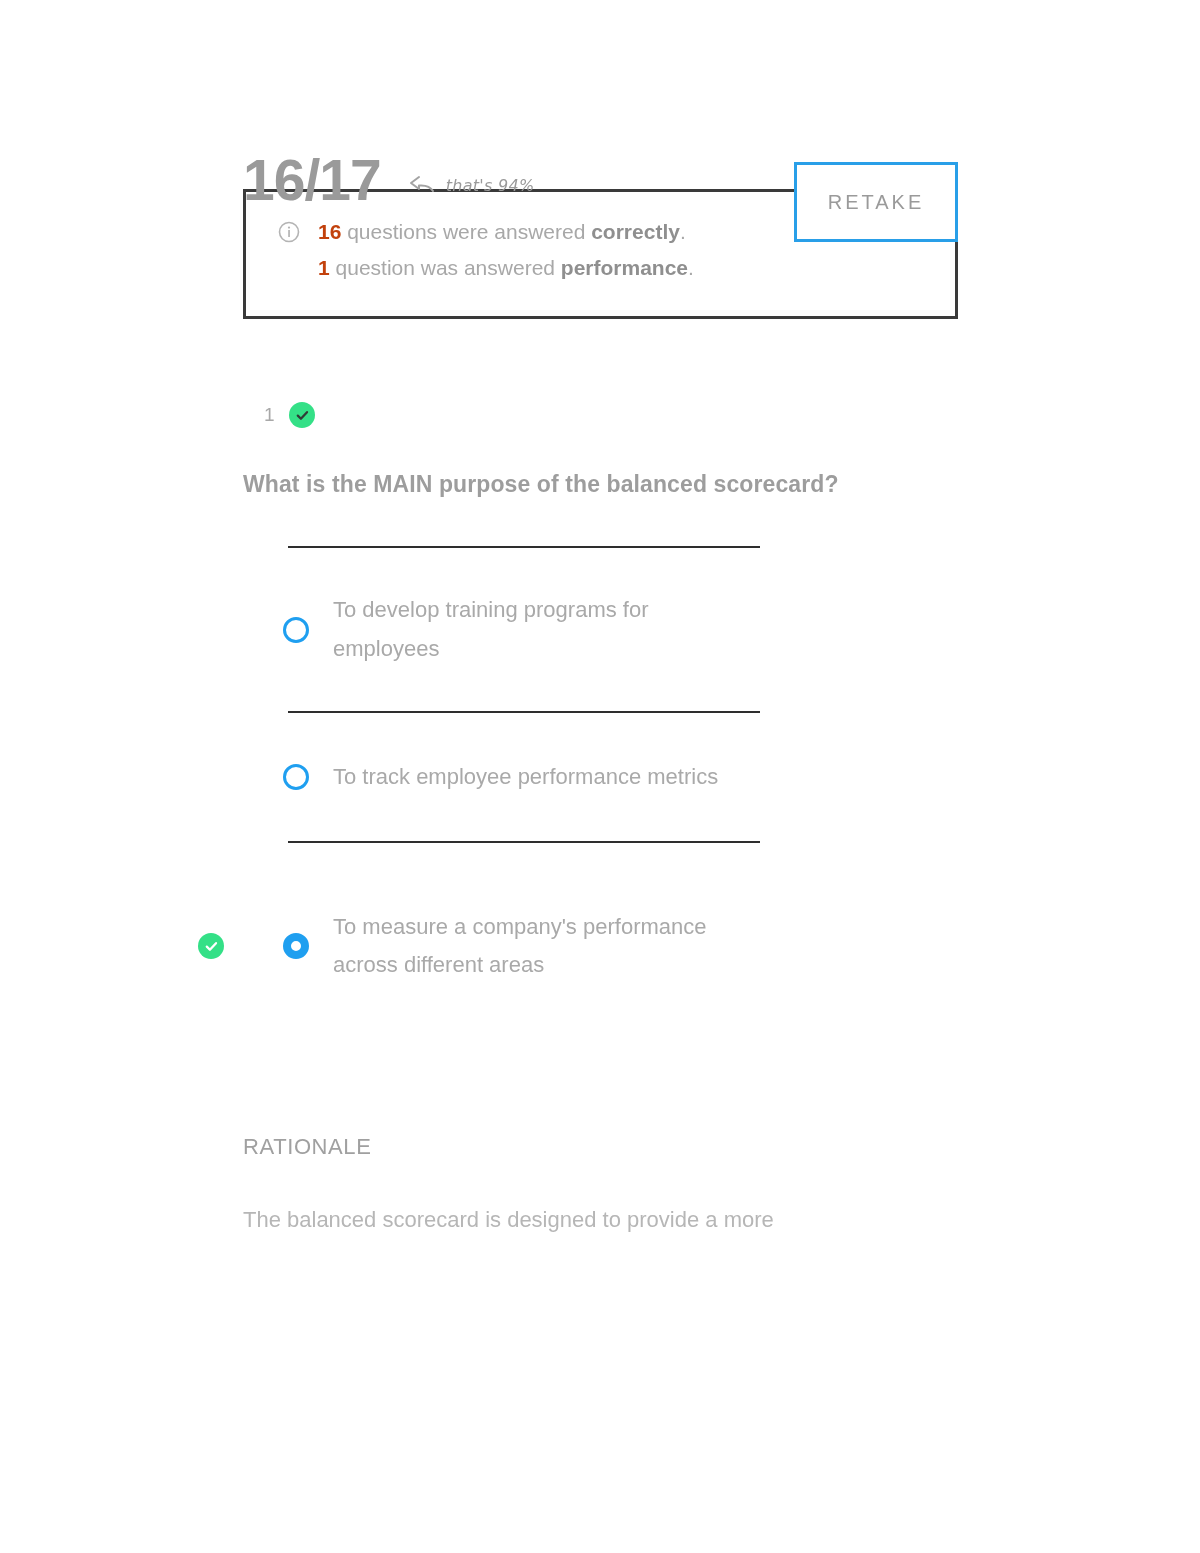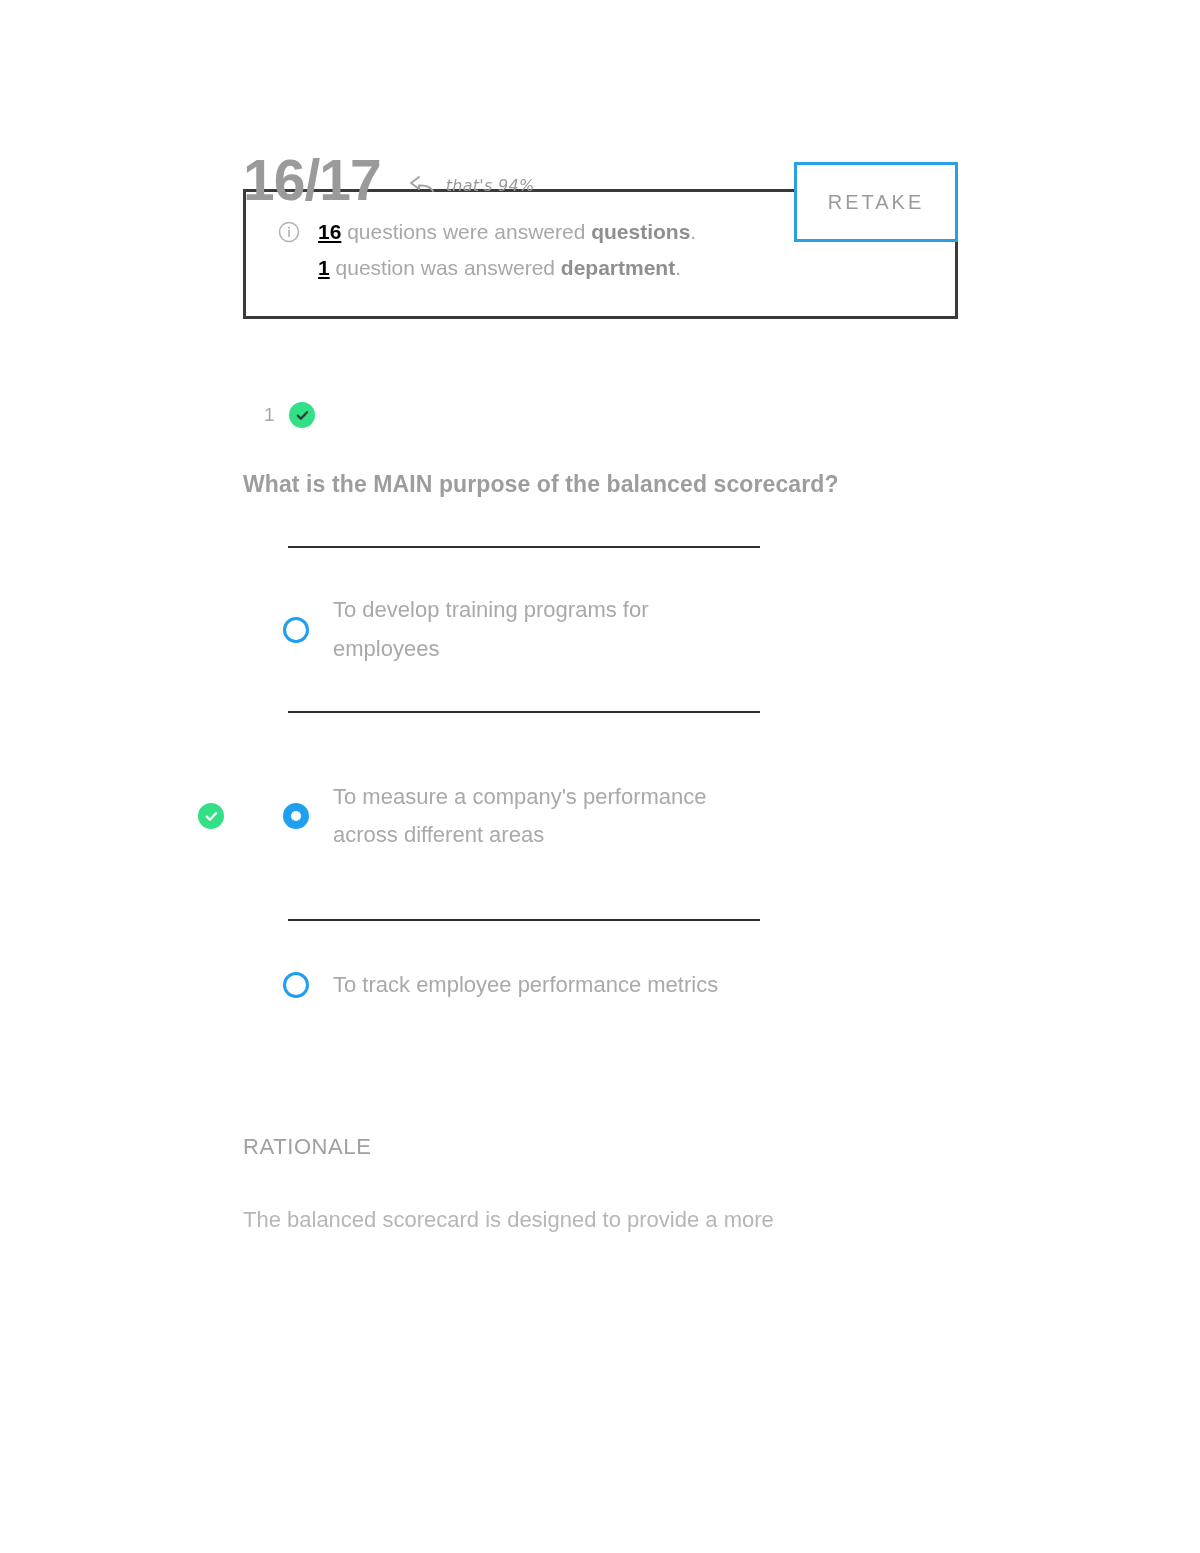--- a/index.html
+++ b/index.html
@@ -110,21 +110,21 @@
   }
   .summary-line.second { padding-left: 40px; margin-bottom: 0; }
   .info-icon {
     width: 22px;
     height: 22px;
     margin-right: 18px;
     flex: 0 0 auto;
     display: inline-block;
   }
   .summary-text strong { color: #8f8f8f; font-weight: 700; }
-  .summary-num { color: #000000; font-weight: 700; text-decoration: underline; }
+  .summary-num { color: #c2410c; font-weight: 700; }
 
   
   .question-block { margin-top: 80px; }
   .q-meta {
     display: flex;
     align-items: center;
     height: 32px;
   }
   .q-number {
     width: 46px;
@@ -245,26 +245,26 @@
     <div class="summary-box">
       <div class="summary-line">
         <span class="info-icon">
           <svg width="22" height="22" viewBox="0 0 22 22">
             <circle cx="11" cy="11" r="9.5" fill="none" stroke="#b4b4b4" stroke-width="1.6"></circle>
             <circle cx="11" cy="6.6" r="1.1" fill="#b4b4b4"></circle>
             <rect x="10.2" y="9" width="1.7" height="7" fill="#b4b4b4"></rect>
           </svg>
         </span>
         <span class="summary-text">
-          <span class="summary-num">16</span><span> questions were answered </span><strong>questions</strong><span>.</span>
+          <span class="summary-num">16</span><span> questions were answered </span><strong>correctly</strong><span>.</span>
         </span>
       </div>
       <div class="summary-line second">
         <span class="summary-text">
-          <span class="summary-num">1</span><span> question was answered </span><strong>department</strong><span>.</span>
+          <span class="summary-num">1</span><span> question was answered </span><strong>performance</strong><span>.</span>
         </span>
       </div>
     </div>
 
     <div class="question-block">
       <div class="q-meta">
         <div class="q-number">1</div>
         <div class="badge-correct">
           <svg width="15" height="15" viewBox="0 0 15 15">
             <path d="M2.8 7.6 L5.9 10.7 L12 4.2" fill="none" stroke="#2f3b36" stroke-width="2.3" stroke-linecap="round" stroke-linejoin="round"></path>
@@ -273,37 +273,37 @@
       </div>
 
       <div class="q-text">What is the MAIN purpose of the balanced scorecard?</div>
 
       <div class="options">
 
 
         <div class="option medium">
           <span class="radio"></span>
           <span class="option-label">To develop training programs for employees</span>
+        </div>
+
+        <div class="option short">
+          <span class="radio"></span>
+          <span class="option-label">To track employee performance metrics</span>
         </div>
 
         <div class="option tall">
           <span class="option-correct-badge">
             <svg width="15" height="15" viewBox="0 0 15 15">
               <path d="M2.8 7.6 L5.9 10.7 L12 4.2" fill="none" stroke="#ffffff" stroke-width="2.3" stroke-linecap="round" stroke-linejoin="round"></path>
             </svg>
           </span>
           <span class="radio selected"></span>
           <span class="option-label">To measure a company's performance across different areas</span>
         </div>
 
-        <div class="option short">
-          <span class="radio"></span>
-          <span class="option-label">To track employee performance metrics</span>
-        </div>
-
       </div>
     </div>
 
     <div class="rationale">
       <div class="rationale-title">RATIONALE</div>
       <div class="rationale-text">The balanced scorecard is designed to provide a more</div>
     </div>
 
   </div>
 </div>

